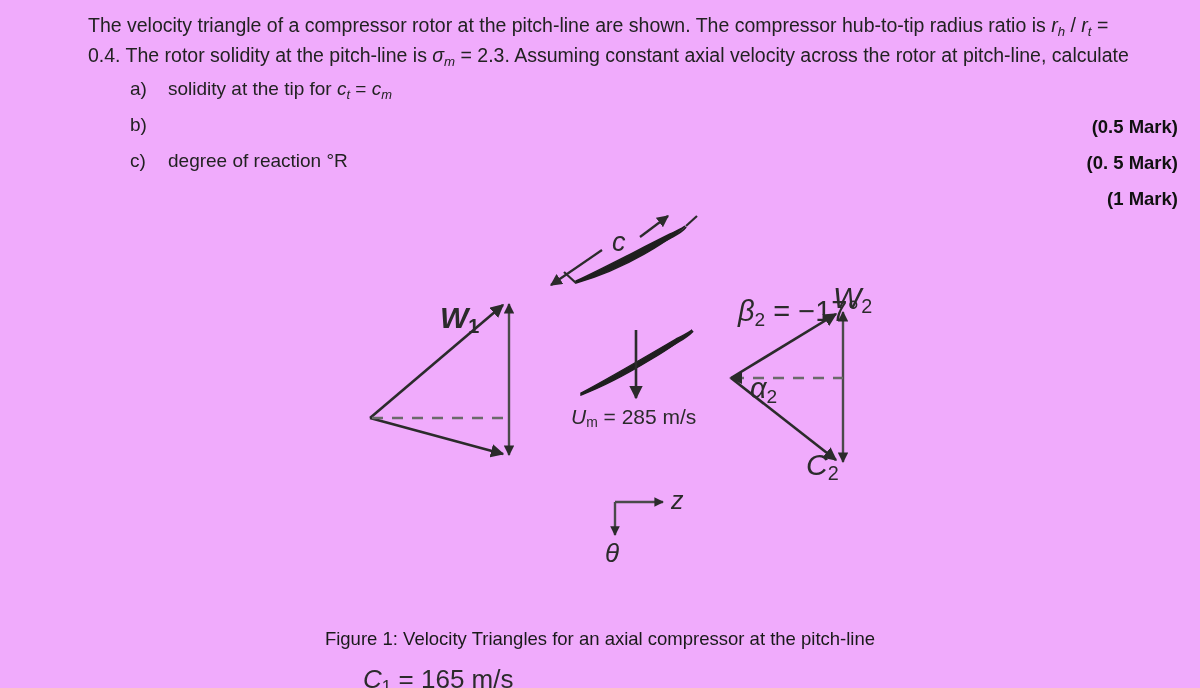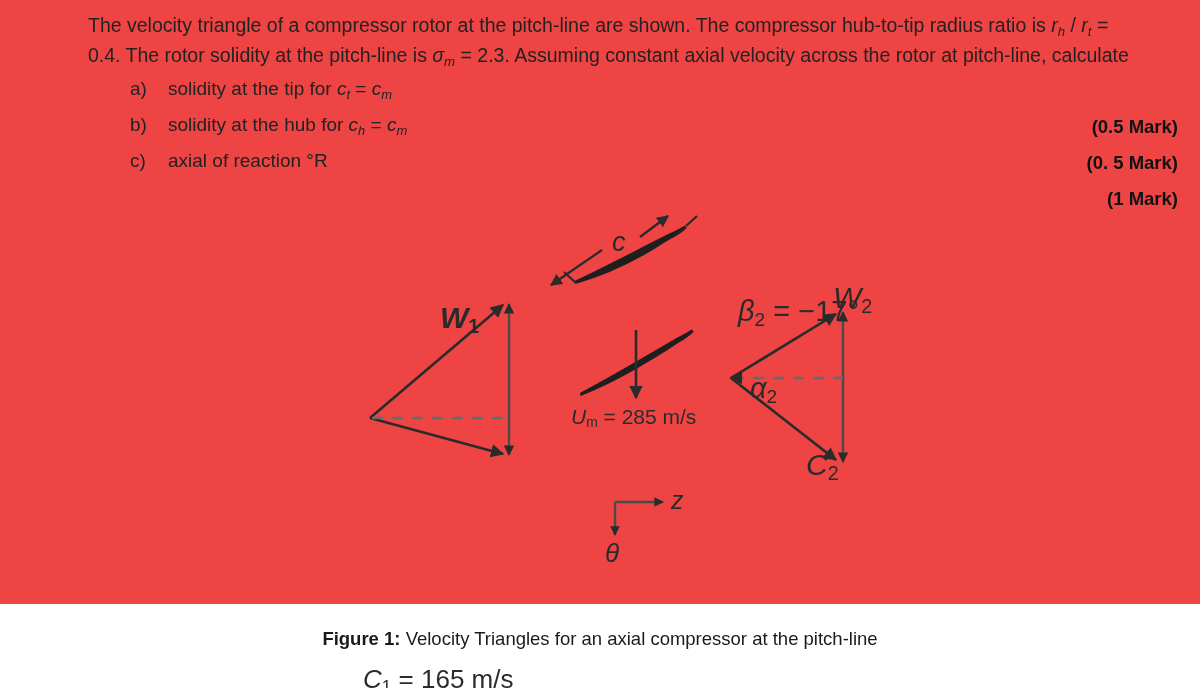--- a/index.html
+++ b/index.html
@@ -11,22 +11,22 @@
     width: 1200px;
     height: 688px;
     font-family: "Liberation Sans", sans-serif;
     color: #1a1a1a;
     position: relative;
     overflow: hidden;
   }
   .page {
     position: relative;
     width: 1200px;
-    height: 604px;
-    background: #ef4444;
+    height: 688px;
+    background: #f0abfc;
   }
 
   
   .qstem {
     position: absolute;
     left: 88px;
     top: 12px;
     width: 1090px;
     font-size: 19.5px;
     line-height: 1.42;
@@ -147,21 +147,21 @@
   
   .caption {
     position: absolute;
     left: 0;
     top: 628px;
     width: 1200px;
     text-align: center;
     font-size: 18.5px;
     color: #1a1a1a;
   }
-  .caption b { font-weight: bold; }
+  .caption b { font-weight: normal; }
 </style>
 </head>
 <body>
 
 <div class="page">
 
   <div class="qstem">
     <span>The velocity triangle of a compressor rotor at the pitch-line are shown. The compressor hub-to-tip radius ratio is </span><i>r</i><span class="sub">h</span><span> / </span><i>r</i><span class="sub">t</span><span> =</span>
     <br>
     <span>0.4. The rotor solidity at the pitch-line is </span><i>σ</i><span class="sub">m</span><span>  =   2.3. Assuming constant axial velocity across the rotor at pitch-line, calculate</span>
@@ -170,27 +170,26 @@
   <div class="items">
 
     <div class="item-row">
       <span class="item-letter">a)</span>
       <span class="item-text"><span>solidity at the tip for </span><i>c</i><span class="sub">t</span><span>  =   </span><i>c</i><span class="sub">m</span></span>
       <span class="item-marks">(0.5 Mark)</span>
     </div>
 
     <div class="item-row">
       <span class="item-letter">b)</span>
-      <span class="item-text"><span>solidity at the hub for </span><i>c</i><span class="sub">h</span><span>  =   </span><i>c</i><span class="sub">m</span></span>
       <span class="item-marks">(0. 5 Mark)</span>
     </div>
 
     <div class="item-row">
       <span class="item-letter">c)</span>
-      <span class="item-text"><span>axial of reaction °R</span></span>
+      <span class="item-text"><span>degree of reaction °R</span></span>
       <span class="item-marks">(1 Mark)</span>
     </div>
 
   </div>
 
   <div class="figure-wrap">
 
     <svg class="fig-svg" width="1200" height="450" viewBox="0 0 1200 450">
       <defs>
         <marker id="ah" viewBox="0 0 10 10" refX="9" refY="5" markerWidth="5.2" markerHeight="5.2" orient="auto-start-reverse">

